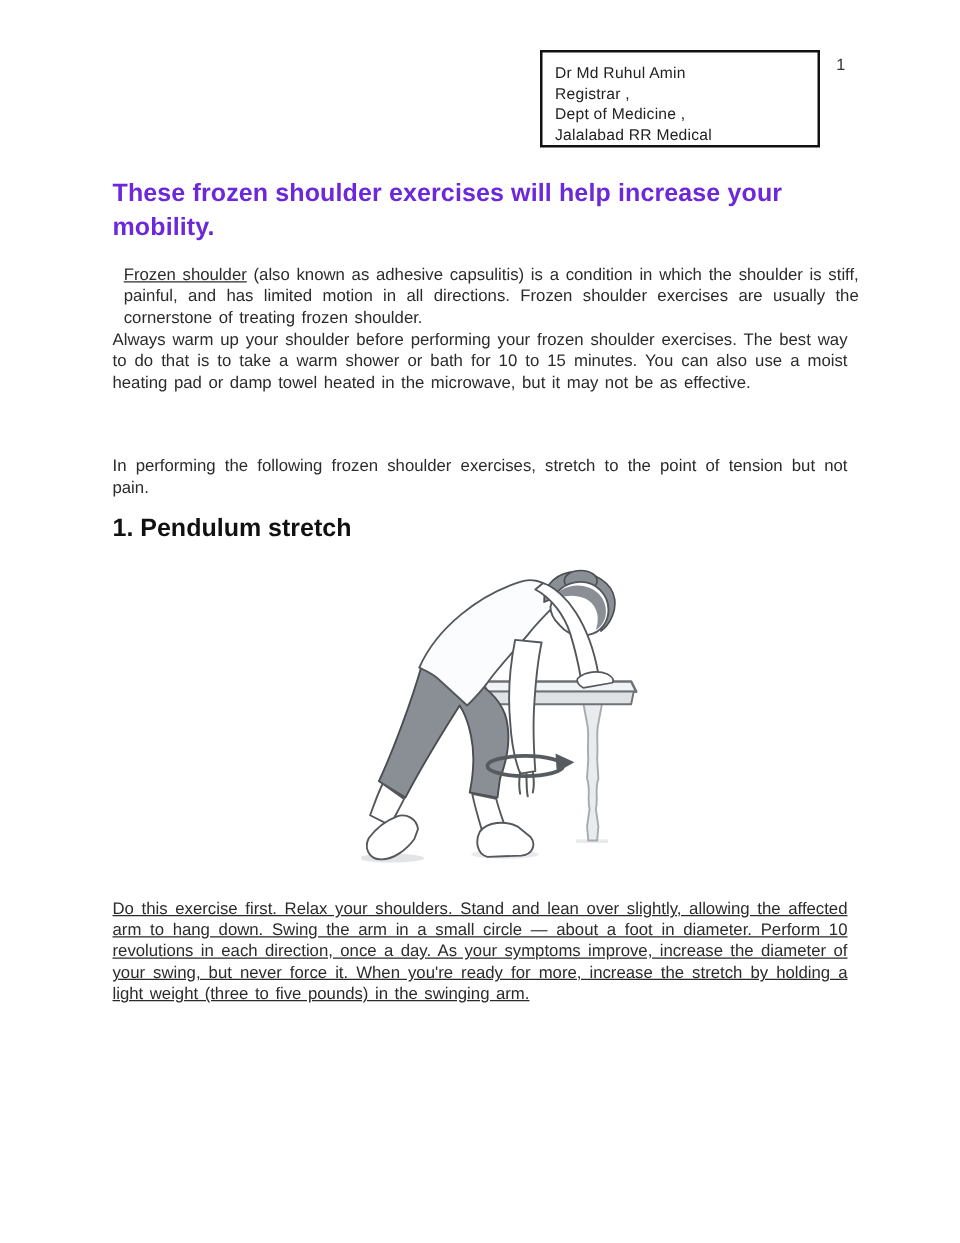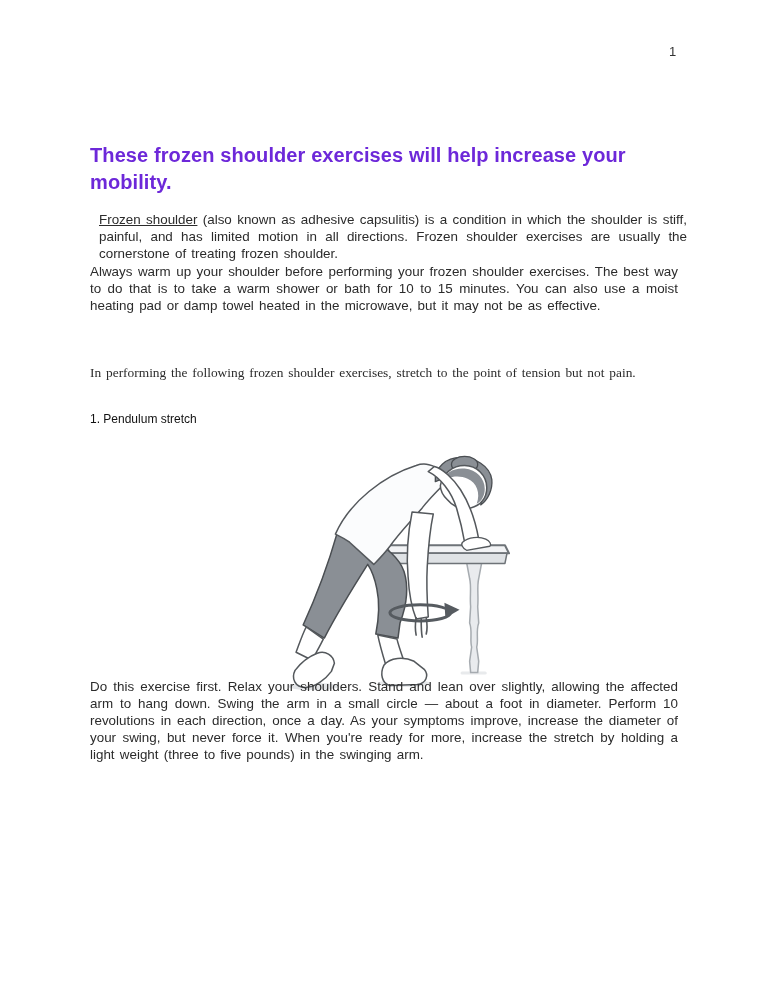--- a/index.html
+++ b/index.html
@@ -45,43 +45,49 @@
     left: 90px;
     width: 588px;
     font-size: 13.4px;
     line-height: 17px;
     text-align: justify;
     word-spacing: 1.5px;
     color: #2b2b2b;
   }
   .p1 { top: 211px; margin-left: 9px; }
   .p2 { top: 263px; }
-  .p3 { top: 364px; font-family: Liberation Serif, serif; }
-  .p4 { top: 678px; }
+  .p3 { top: 364px; }
+  .p4 { top: 718px; text-decoration: underline; }
   .underline { text-decoration: underline; }
   .section-heading {
     position: absolute;
     left: 90px; top: 412px;
     width: 588px;
-    font-size: 12px;
-    font-weight: normal;
+    font-size: 20px;
+    font-weight: bold;
     color: #111111;
   }
   .figure-wrap {
     position: absolute;
     left: 289px; top: 455px;
     width: 222px; height: 238px;
   }
   .figure-wrap svg { display: block; width: 100%; height: 100%; }
 </style>
 </head>
 <body>
 
 <div class="page">
 
+  <div class="author-box">
+    <div>Dr Md Ruhul Amin</div>
+    <div>Registrar ,</div>
+    <div>Dept of Medicine ,</div>
+    <div>Jalalabad RR Medical</div>
+  </div>
 
   <div class="page-number">1</div>
 
   <h1 class="doc-title">These frozen shoulder exercises will help increase your mobility.</h1>
 
   <p class="para p1"><span class="underline">Frozen shoulder</span><span> (also known as adhesive capsulitis) is a condition in which the shoulder is stiff, painful, and has limited motion in all directions. Frozen shoulder exercises are usually the cornerstone of treating frozen shoulder.</span></p>
 
   <p class="para p2">Always warm up your shoulder before performing your frozen shoulder exercises. The best way to do that is to take a warm shower or bath for 10 to 15 minutes. You can also use a moist heating pad or damp towel heated in the microwave, but it may not be as effective.</p>
 
   <p class="para p3">In performing the following frozen shoulder exercises, stretch to the point of tension but not pain.</p>

